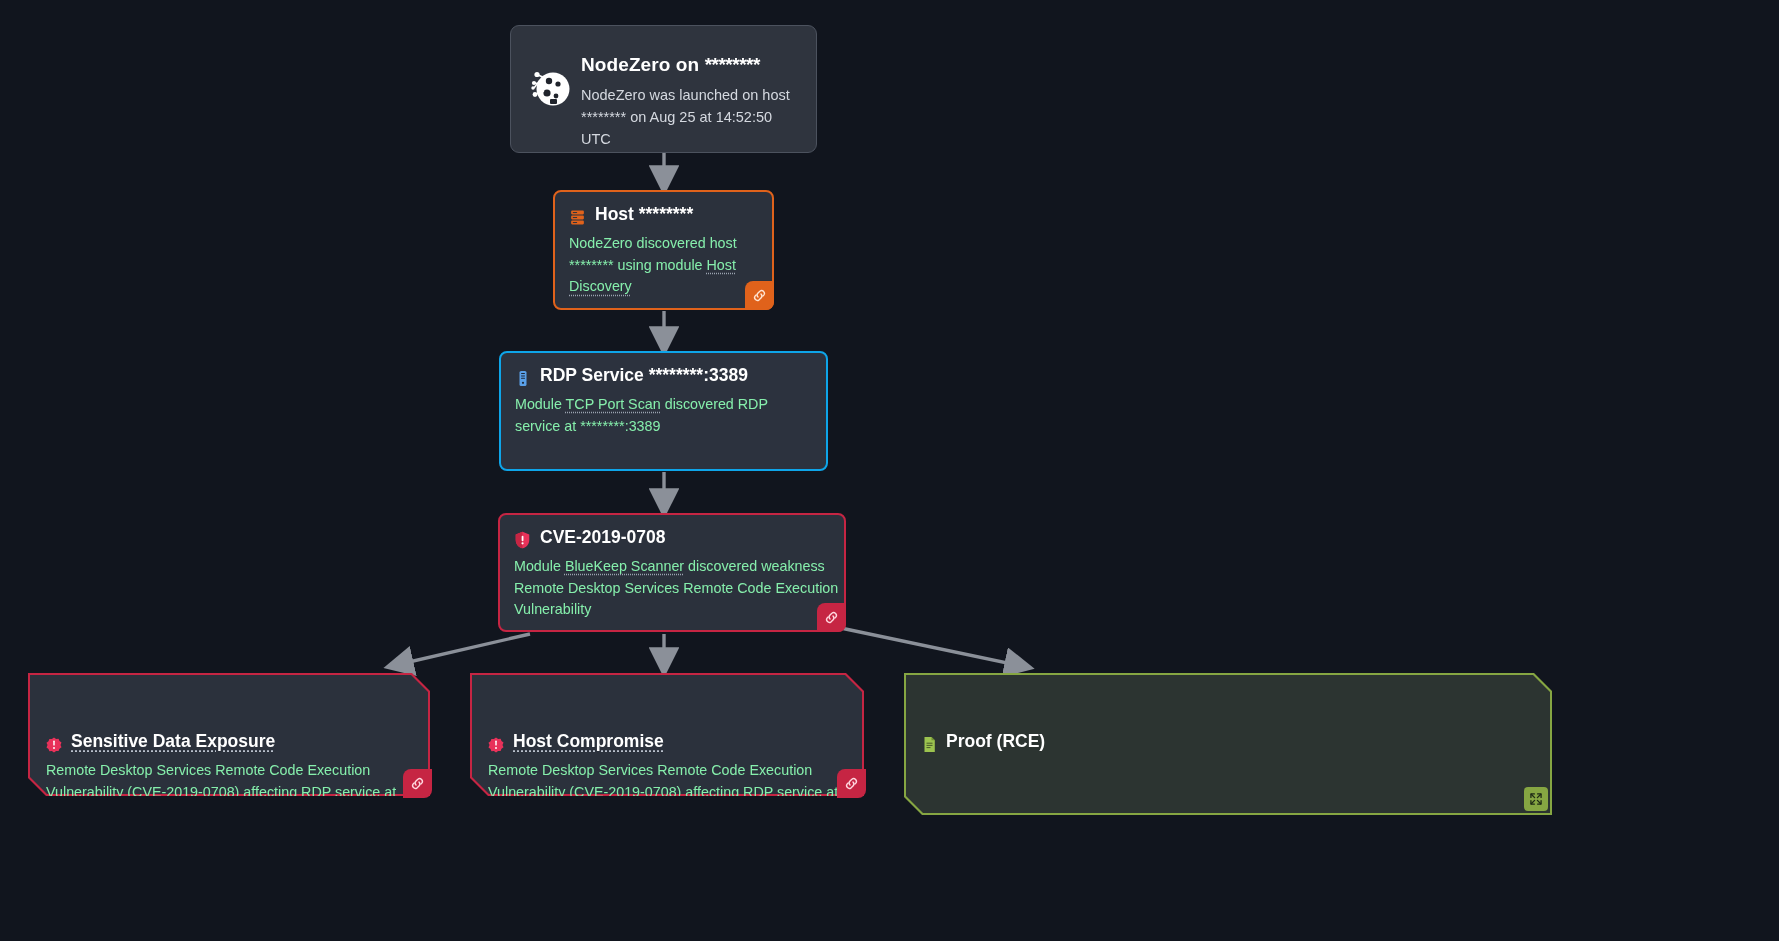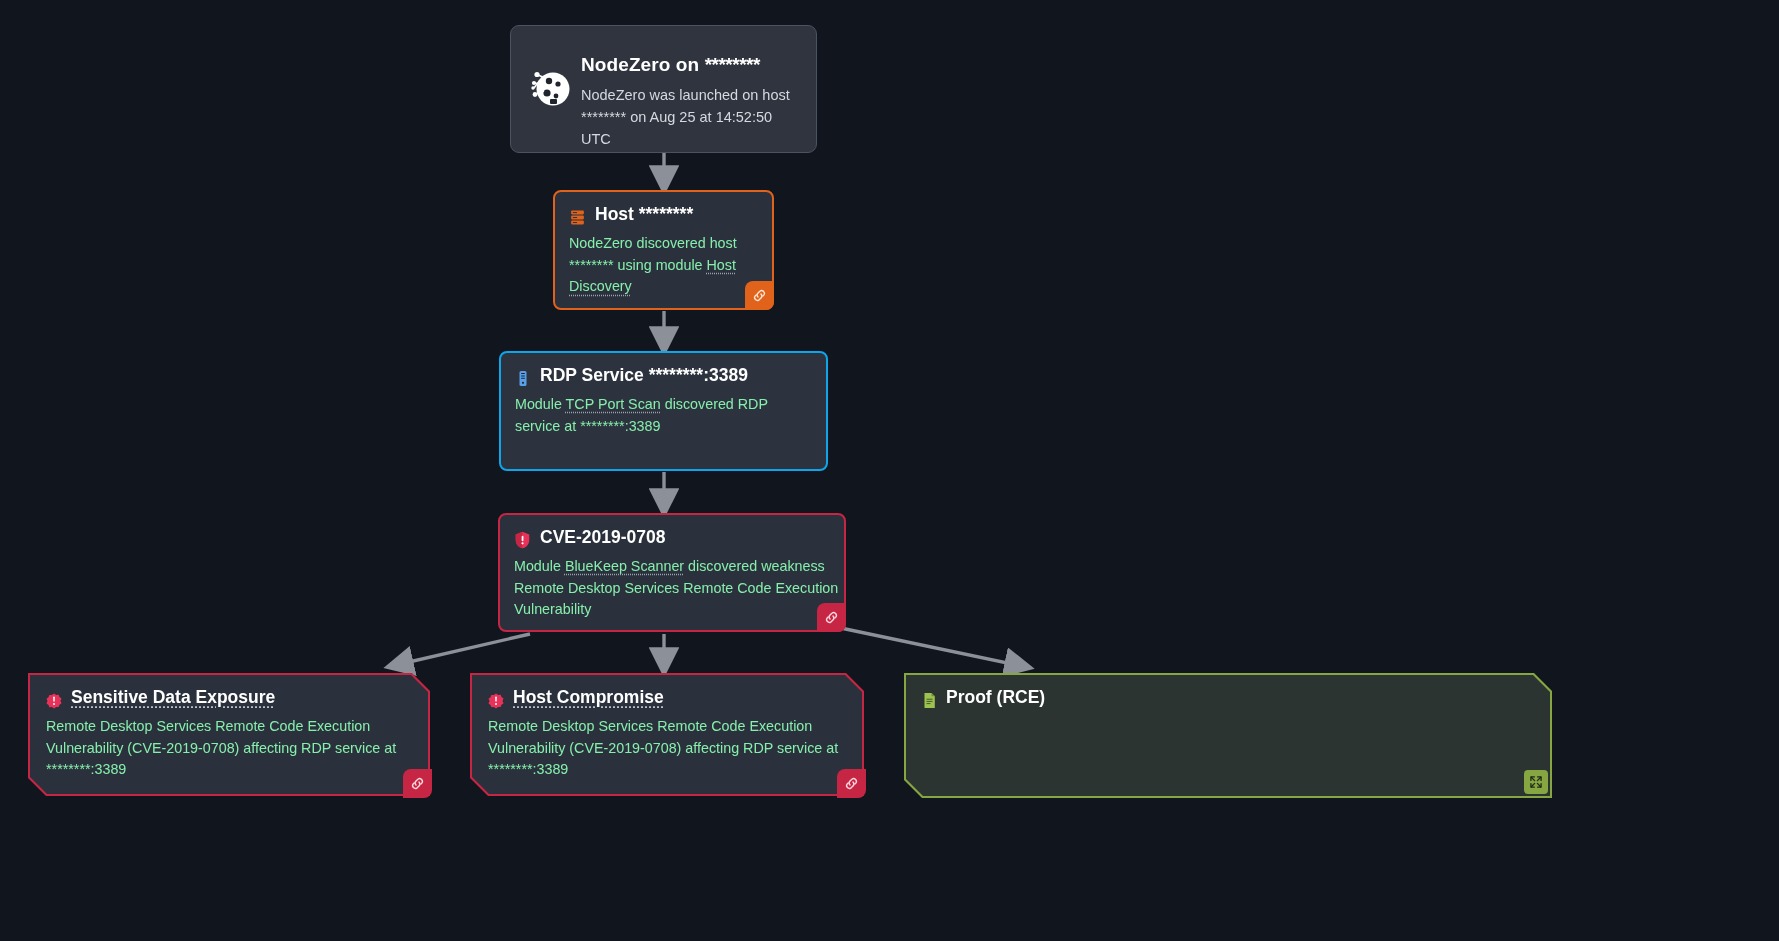--- a/index.html
+++ b/index.html
@@ -156,25 +156,25 @@
     inset: 0;
     clip-path: polygon(0 0, calc(100% - 18px) 0, 100% 18px, 100% 100%, 18px 100%, 0 calc(100% - 18px));
     z-index: 0;
   }
   .clip-fill {
     position: absolute;
     inset: 2px;
     clip-path: polygon(0 0, calc(100% - 17px) 0, 100% 17px, 100% 100%, 17px 100%, 0 calc(100% - 17px));
     z-index: 0;
   }
-  .clip-content { position: relative; z-index: 1; }
+  .clip-content { position: relative; z-index: 1; margin-top: 44px; }
 
   .node.impact-left  { left: 28px;  top: 673px; width: 402px; height: 123px; }
   .node.impact-mid   { left: 470px; top: 673px; width: 394px; height: 123px; }
-  .node.proof        { left: 904px; top: 673px; width: 648px; height: 125px; }
+  .node.proof        { left: 904px; top: 673px; width: 648px; height: 142px; }
 
   .impact-left .clip-border, .impact-mid .clip-border { background: #c62543; }
   .impact-left .clip-fill,   .impact-mid .clip-fill   { background: #2b313c; }
   .proof .clip-border { background: #86a642; }
   .proof .clip-fill   { background: #2c3431; }
 
   
   .badge {
     position: absolute;
     right: -2px;

